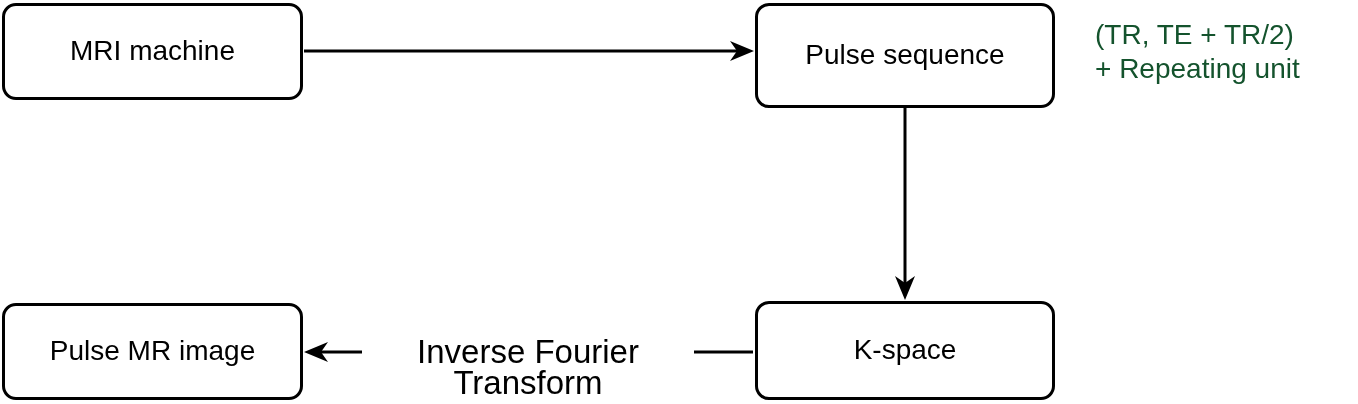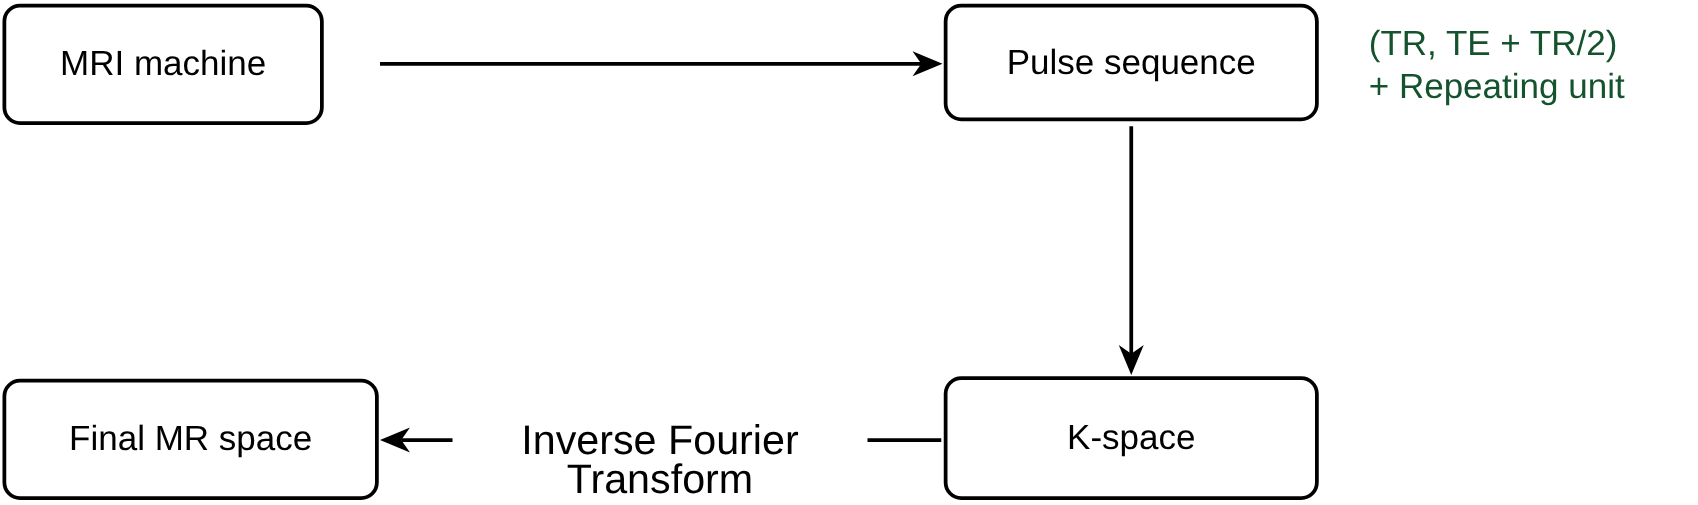--- a/index.html
+++ b/index.html
@@ -37,22 +37,22 @@
     border: 3px solid #000000;
     border-radius: 14px;
     background: #ffffff;
     display: flex;
     align-items: center;
     justify-content: center;
     font-size: 28px;
     line-height: 1.1;
     color: #000000;
   }
-  #node-mri    { left: 2px;   top: 3px;   width: 257px; height: 97px; }
-  #node-pulse  { left: 755px; top: 3px;   width: 300px; height: 94px; }
+  #node-mri    { left: 2px;   top: 3px;   width: 301px; height: 97px; }
+  #node-pulse  { left: 755px; top: 3px;   width: 300px; height: 105px; }
   #node-kspace { left: 755px; top: 301px; width: 300px; height: 99px; }
   #node-final  { left: 2px;   top: 303px; width: 301px; height: 97px; }
   .edge-label {
     position: absolute;
     left: 362px;
     top: 336px;
     width: 332px;
     text-align: center;
     font-size: 33px;
     line-height: 31px;
@@ -102,21 +102,21 @@
 
   <div class="node" id="node-pulse">
     <span>Pulse sequence</span>
   </div>
 
   <div class="node" id="node-kspace">
     <span>K-space</span>
   </div>
 
   <div class="node" id="node-final">
-    <span>Final MR space</span>
+    <span>Pulse MR image</span>
   </div>
 
   <div class="edge-label">Inverse Fourier Transform</div>
 
   <div class="annotation" id="annotation-pulse">(TR, TE + TR/2)
 + Repeating unit</div>
 
 
 </div>
 

